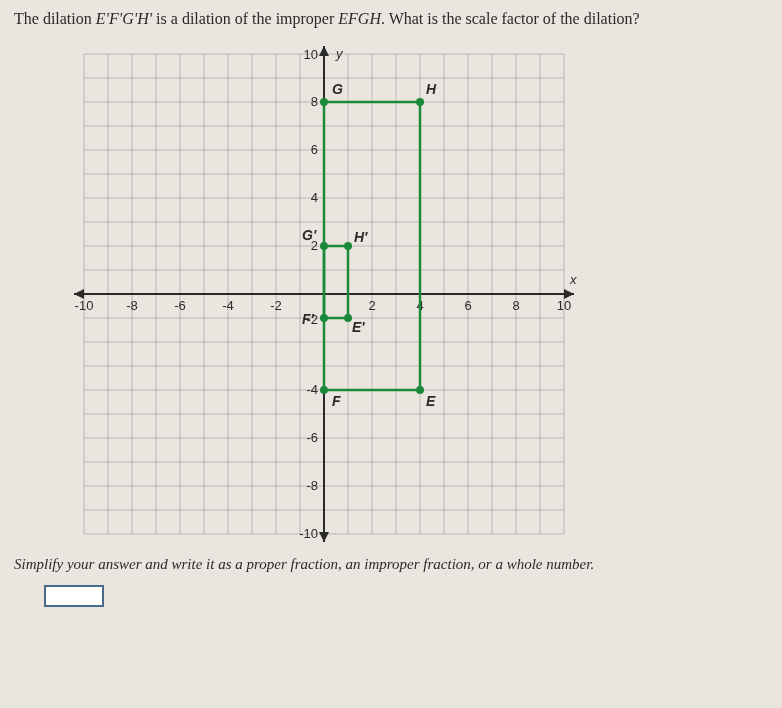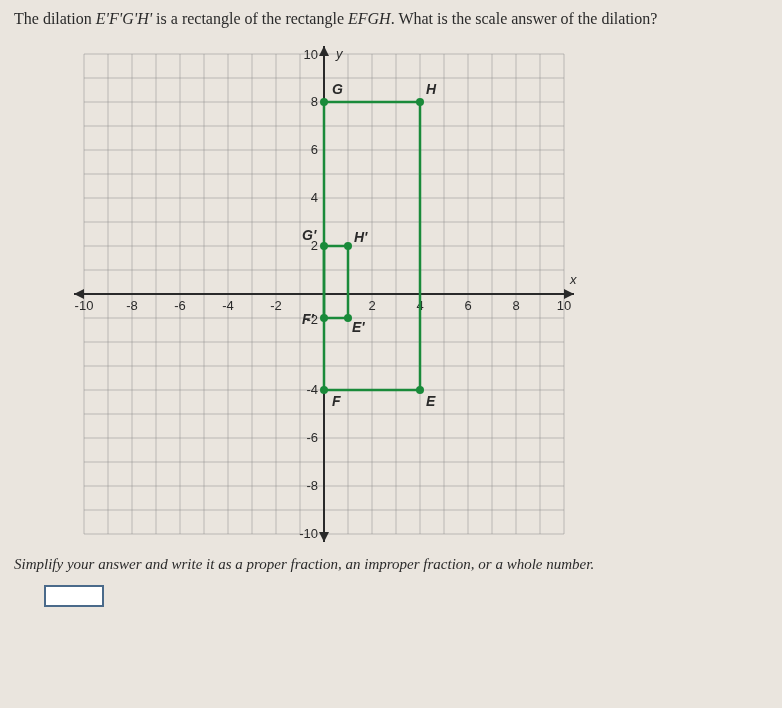--- a/index.html
+++ b/index.html
@@ -45,21 +45,21 @@
     .rect-shape { stroke: #1a8a3a; stroke-width: 2.5; fill: none; }
     .vertex-dot { fill: #1a8a3a; }
     .vertex-label { font-family: Arial, sans-serif; font-size: 14px; font-style: italic; font-weight: bold; fill: #2a2a2a; }
   </style>
 </head>
 <body>
 
 
 
 <div class="question">
-  <span>The dilation </span><span class="italic">E'F'G'H'</span><span> is a rectangle of the rectangle </span><span class="italic">EFGH</span><span>. What is the scale answer of the dilation?</span>
+  <span>The dilation </span><span class="italic">E'F'G'H'</span><span> is a dilation of the improper </span><span class="italic">EFGH</span><span>. What is the scale factor of the dilation?</span>
 </div>
 
 <div class="graph-container">
   <svg width="540" height="500" viewBox="0 0 540 500">
 
     <g>
 
       <line class="grid-line" x1="30" y1="10" x2="30" y2="490"></line>
       <line class="grid-line" x1="54" y1="10" x2="54" y2="490"></line>
       <line class="grid-line" x1="78" y1="10" x2="78" y2="490"></line>

